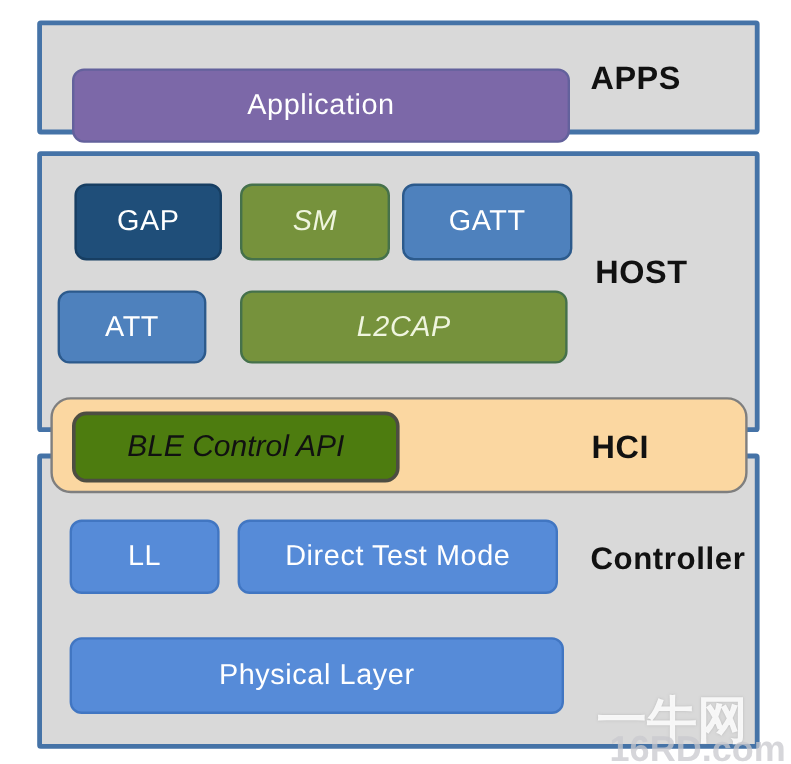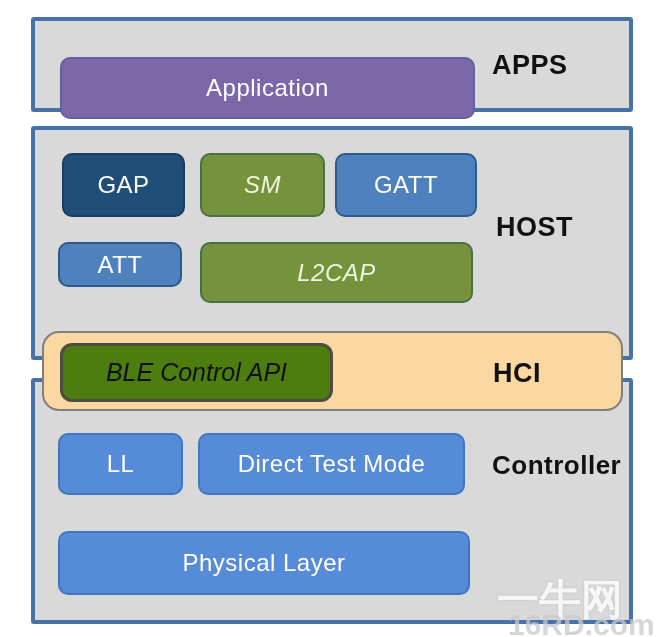--- a/index.html
+++ b/index.html
@@ -53,21 +53,21 @@
 <div class="canvas">
 
   <div class="container" style="left:31px;top:17px;width:602px;height:95px;"></div>
   <div class="block purple" style="left:60px;top:33px;width:415px;height:62px;margin-top:24px;">Application</div>
   <div class="section-label" style="left:492px;top:50px;">APPS</div>
 
   <div class="container" style="left:31px;top:126px;width:602px;height:234px;"></div>
   <div class="block navy" style="left:62px;top:153px;width:123px;height:64px;">GAP</div>
   <div class="block olive" style="left:200px;top:153px;width:125px;height:64px;">SM</div>
   <div class="block blue" style="left:335px;top:153px;width:142px;height:64px;">GATT</div>
-  <div class="block blue" style="left:58px;top:242px;width:124px;height:45px;">ATT</div>
+  <div class="block blue" style="left:48px;top:242px;width:124px;height:61px;">ATT</div>
   <div class="block olive" style="left:200px;top:242px;width:273px;height:61px;">L2CAP</div>
   <div class="section-label" style="left:496px;top:212px;">HOST</div>
 
   <div class="container" style="left:31px;top:378px;width:602px;height:246px;"></div>
   <div class="block lightblue" style="left:58px;top:433px;width:125px;height:62px;">LL</div>
   <div class="block lightblue" style="left:198px;top:433px;width:267px;height:62px;">Direct Test Mode</div>
   <div class="block lightblue" style="left:58px;top:531px;width:412px;height:64px;">Physical Layer</div>
   <div class="section-label" style="left:492px;top:450px;font-size:26px;">Controller</div>
 
   <div class="hci-band"></div>

